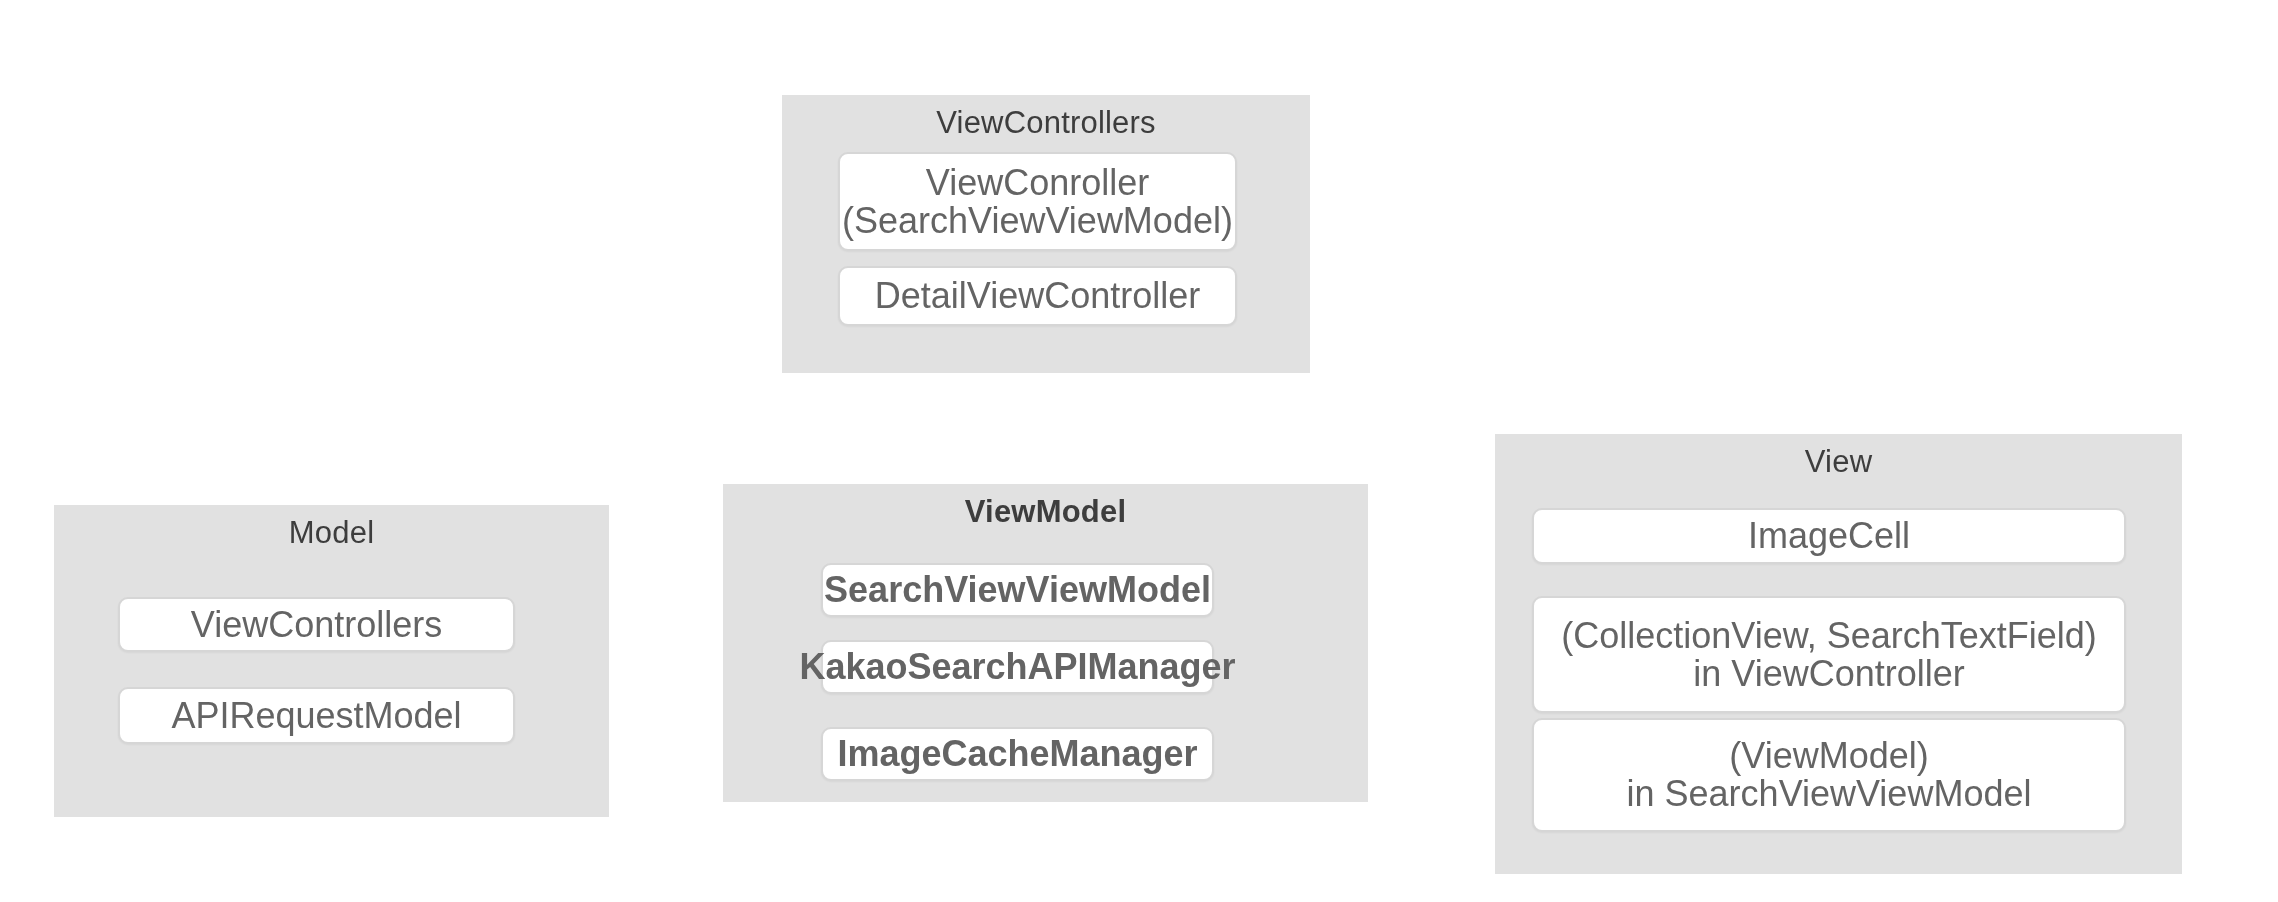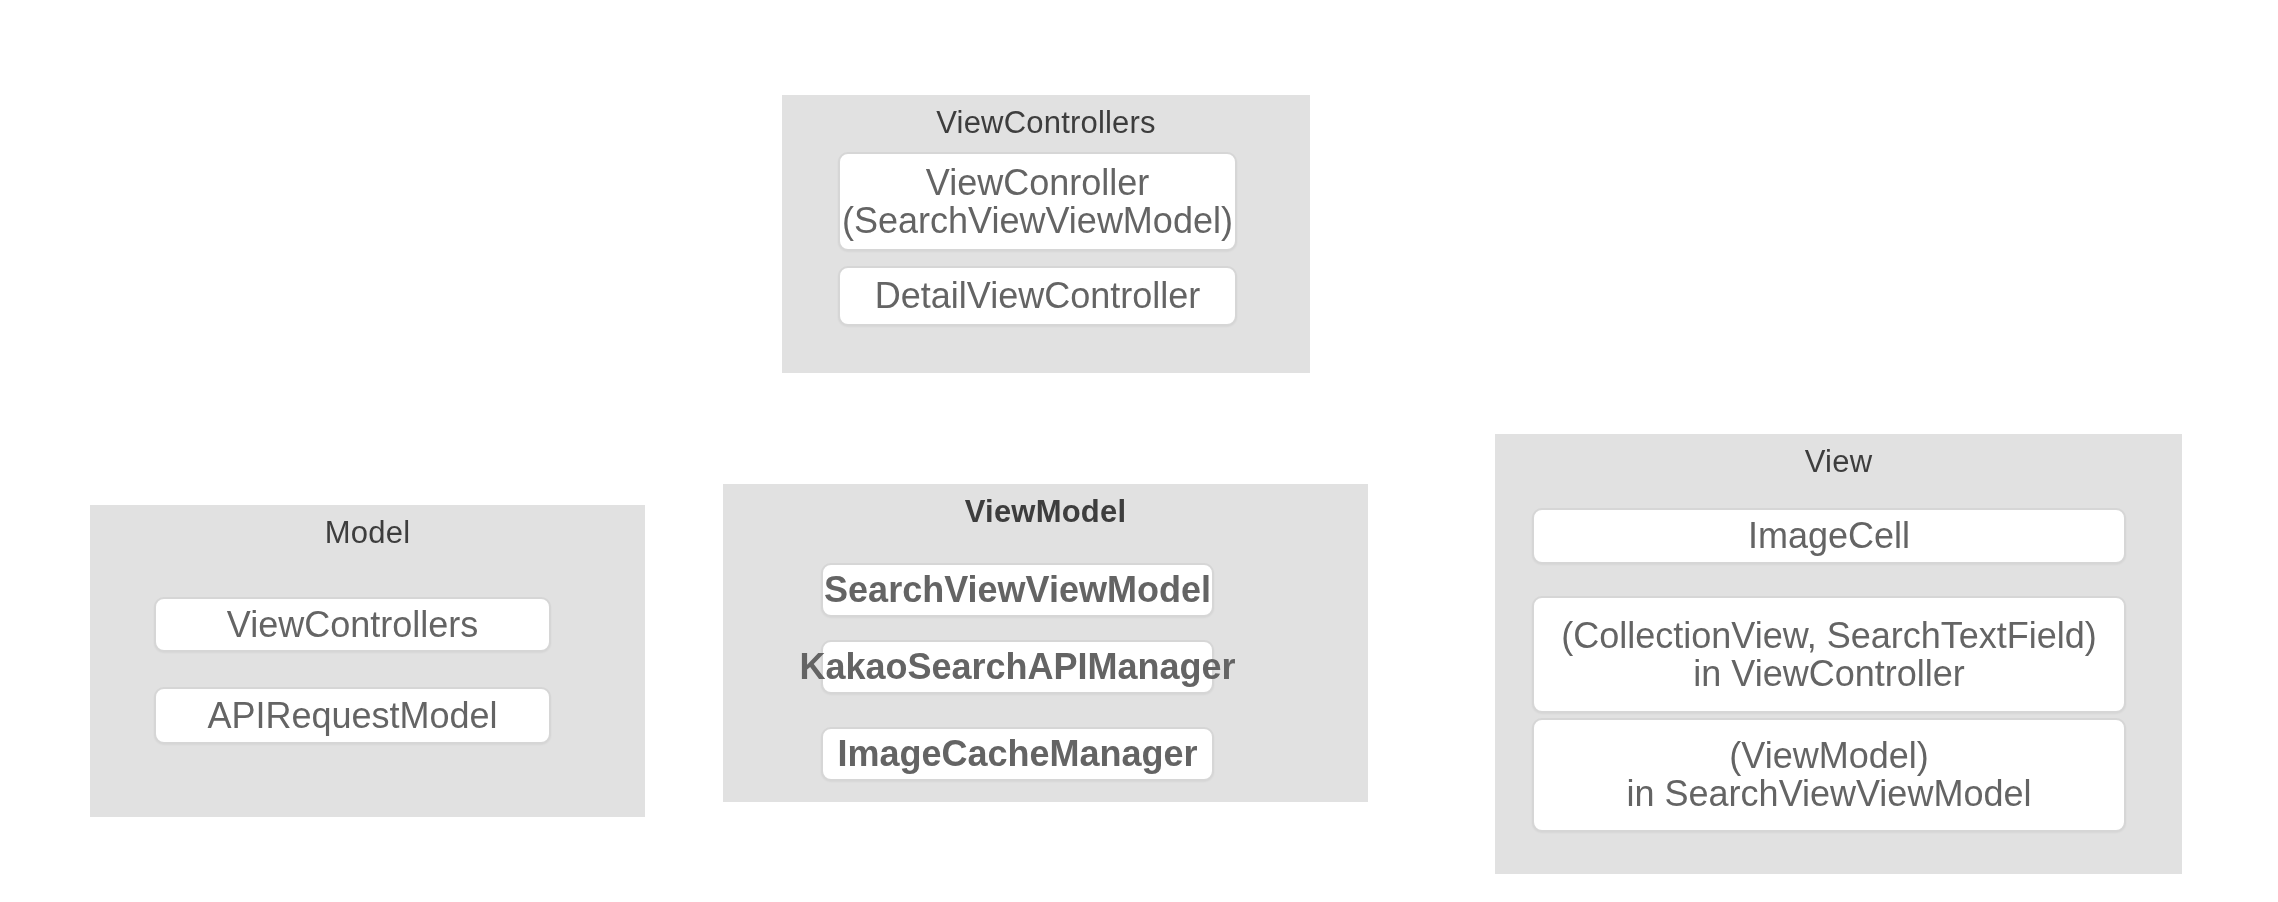--- a/index.html
+++ b/index.html
@@ -44,21 +44,21 @@
     line-height: 38px;
     color: #646464;
     text-align: center;
     box-shadow: 0 1px 2px rgba(0,0,0,0.05);
   }
   
   #panel-viewcontrollers { left: 782px; top: 95px;  width: 528px; height: 278px; }
   #vc-box-1 { left: 56px; top: 57px;  width: 399px; height: 99px; }
   #vc-box-2 { left: 56px; top: 171px; width: 399px; height: 60px; text-align: right; }
   
-  #panel-model { left: 54px; top: 505px; width: 555px; height: 312px; margin-left: 36px; }
+  #panel-model { left: 54px; top: 505px; width: 555px; height: 312px; }
   #model-box-1 { left: 64px; top: 92px;  width: 397px; height: 55px; }
   #model-box-2 { left: 64px; top: 182px; width: 397px; height: 57px; }
   
   #panel-viewmodel { left: 723px; top: 484px; width: 645px; height: 318px; font-weight: bold; }
   #vm-box-1 { left: 98px; top: 79px;  width: 393px; height: 54px; }
   #vm-box-2 { left: 98px; top: 156px; width: 393px; height: 54px; }
   #vm-box-3 { left: 98px; top: 243px; width: 393px; height: 54px; }
   
   #panel-view { left: 1495px; top: 434px; width: 687px; height: 440px; }
   #view-box-1 { left: 37px; top: 74px;  width: 594px; height: 56px; }

